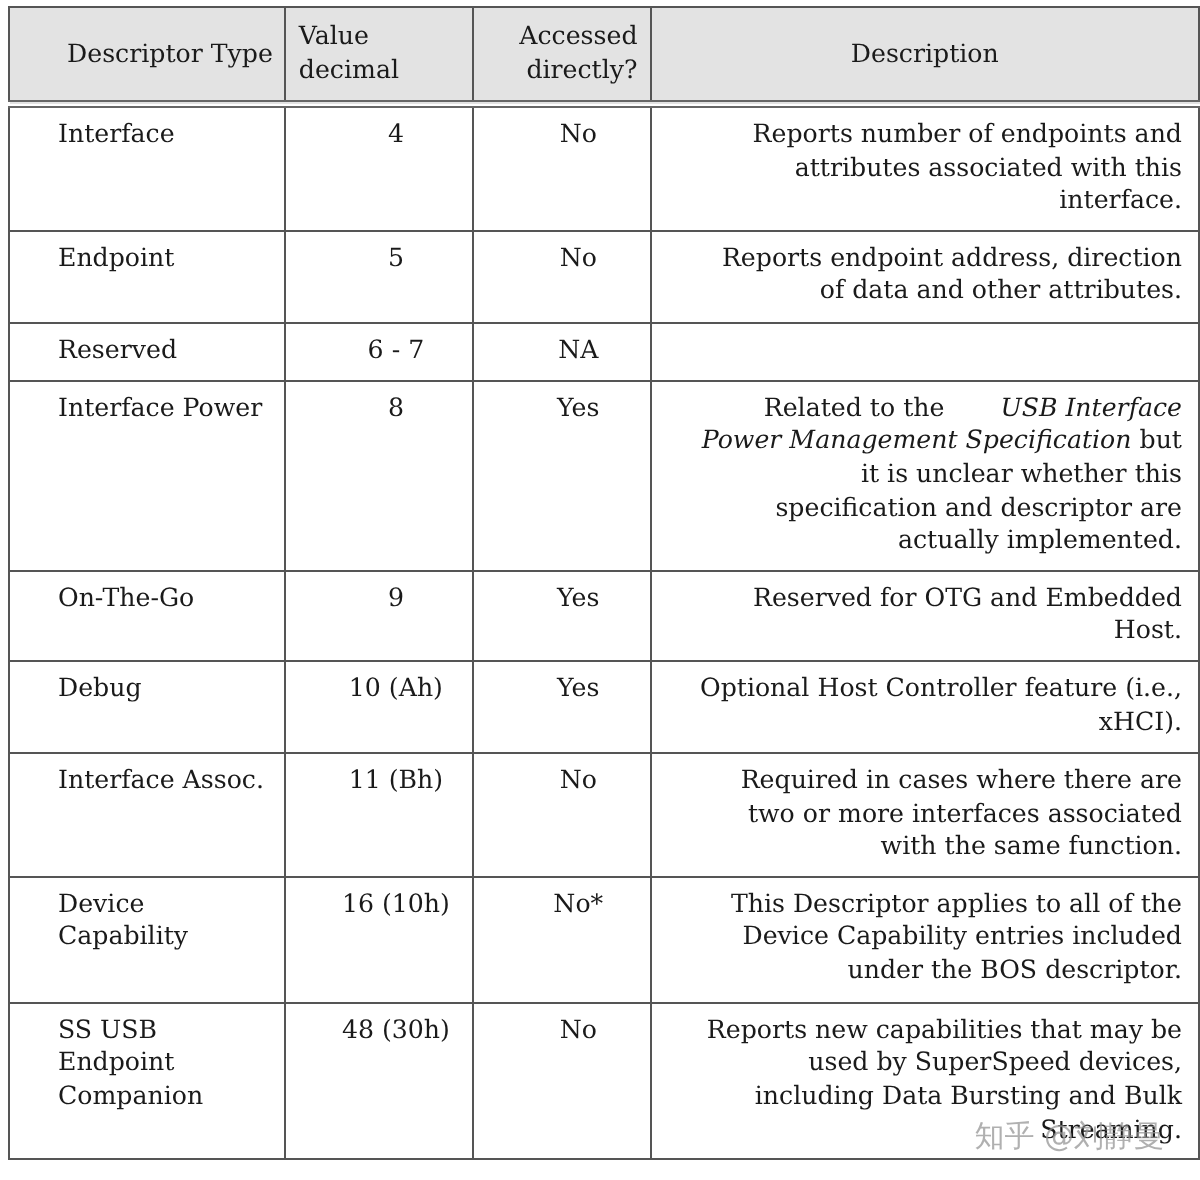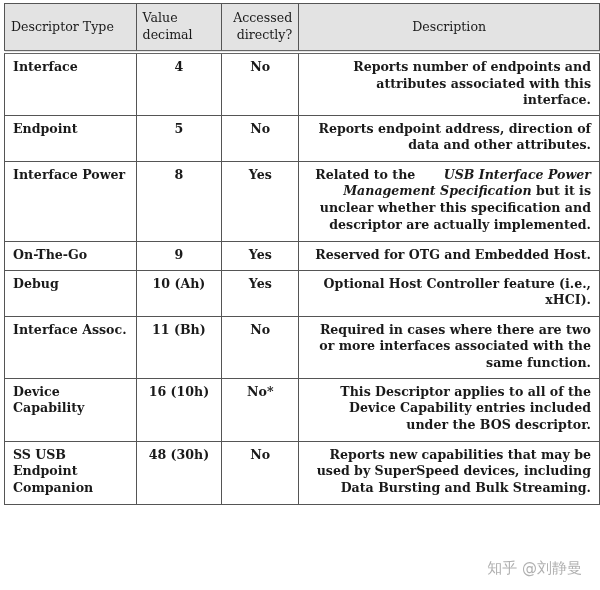--- a/index.html
+++ b/index.html
@@ -7,37 +7,36 @@
     .tbl {
       position: absolute; left: 4px; top: 3px;
       border-collapse: collapse;
       font-family: "DejaVu Serif", "Liberation Serif", serif;
       font-size: 12.6px; color: #1a1a1a;
       border: 1.5px solid #444;
     }
     .tbl th, .tbl td {
       border: 1px solid #555;
       vertical-align: top;
-      padding: 5px 8px 6px 8px;
+      padding: 5px 8px 6px 24px;
       line-height: 16.6px;
-      font-weight: bold;
     }
     .tbl thead th {
       background: #e3e3e3;
       font-weight: normal;
       vertical-align: middle;
       height: 40px;
       padding: 3px 6px;
       border-bottom: 4px double #666;
     }
     .c1 { width: 115px; text-align: left; }
     .c2 { width: 69px; text-align: left; }
     .c3 { width: 60px; text-align: right; }
     .c4 { width: 286px; text-align: right; }
-    .tbl thead th.c1 { text-align: left; }
+    .tbl thead th.c1 { text-align: right; }
     .tbl thead th.c4 { text-align: center; }
     .tbl td.c2, .tbl td.c3 { text-align: center; }
     .it { font-style: italic; margin-left: 24px; }
     .watermark {
       position: absolute; right: 18px; bottom: 12px;
       font-family: "DejaVu Sans", sans-serif; font-size: 15px;
       color: rgba(150,150,150,0.75);
       pointer-events: none;
     }
   </style>
@@ -58,20 +57,26 @@
       <td class="c1">Interface</td>
       <td class="c2">4</td>
       <td class="c3">No</td>
       <td class="c4"><span>Reports number of endpoints and attributes associated with this interface.</span></td>
     </tr>
     <tr style="height:46px">
       <td class="c1">Endpoint</td>
       <td class="c2">5</td>
       <td class="c3">No</td>
       <td class="c4"><span>Reports endpoint address, direction of data and other attributes.</span></td>
+    </tr>
+    <tr style="height:29px">
+      <td class="c1">Reserved</td>
+      <td class="c2">6 - 7</td>
+      <td class="c3">NA</td>
+      <td class="c4"><span></span></td>
     </tr>
     <tr style="height:80px">
       <td class="c1">Interface Power</td>
       <td class="c2">8</td>
       <td class="c3">Yes</td>
       <td class="c4"><span>Related to the </span><span class="it">USB Interface Power Management Specification</span><span> but it is unclear whether this specification and descriptor are actually implemented.</span></td>
     </tr>
     <tr style="height:29px">
       <td class="c1">On-The-Go</td>
       <td class="c2">9</td>

